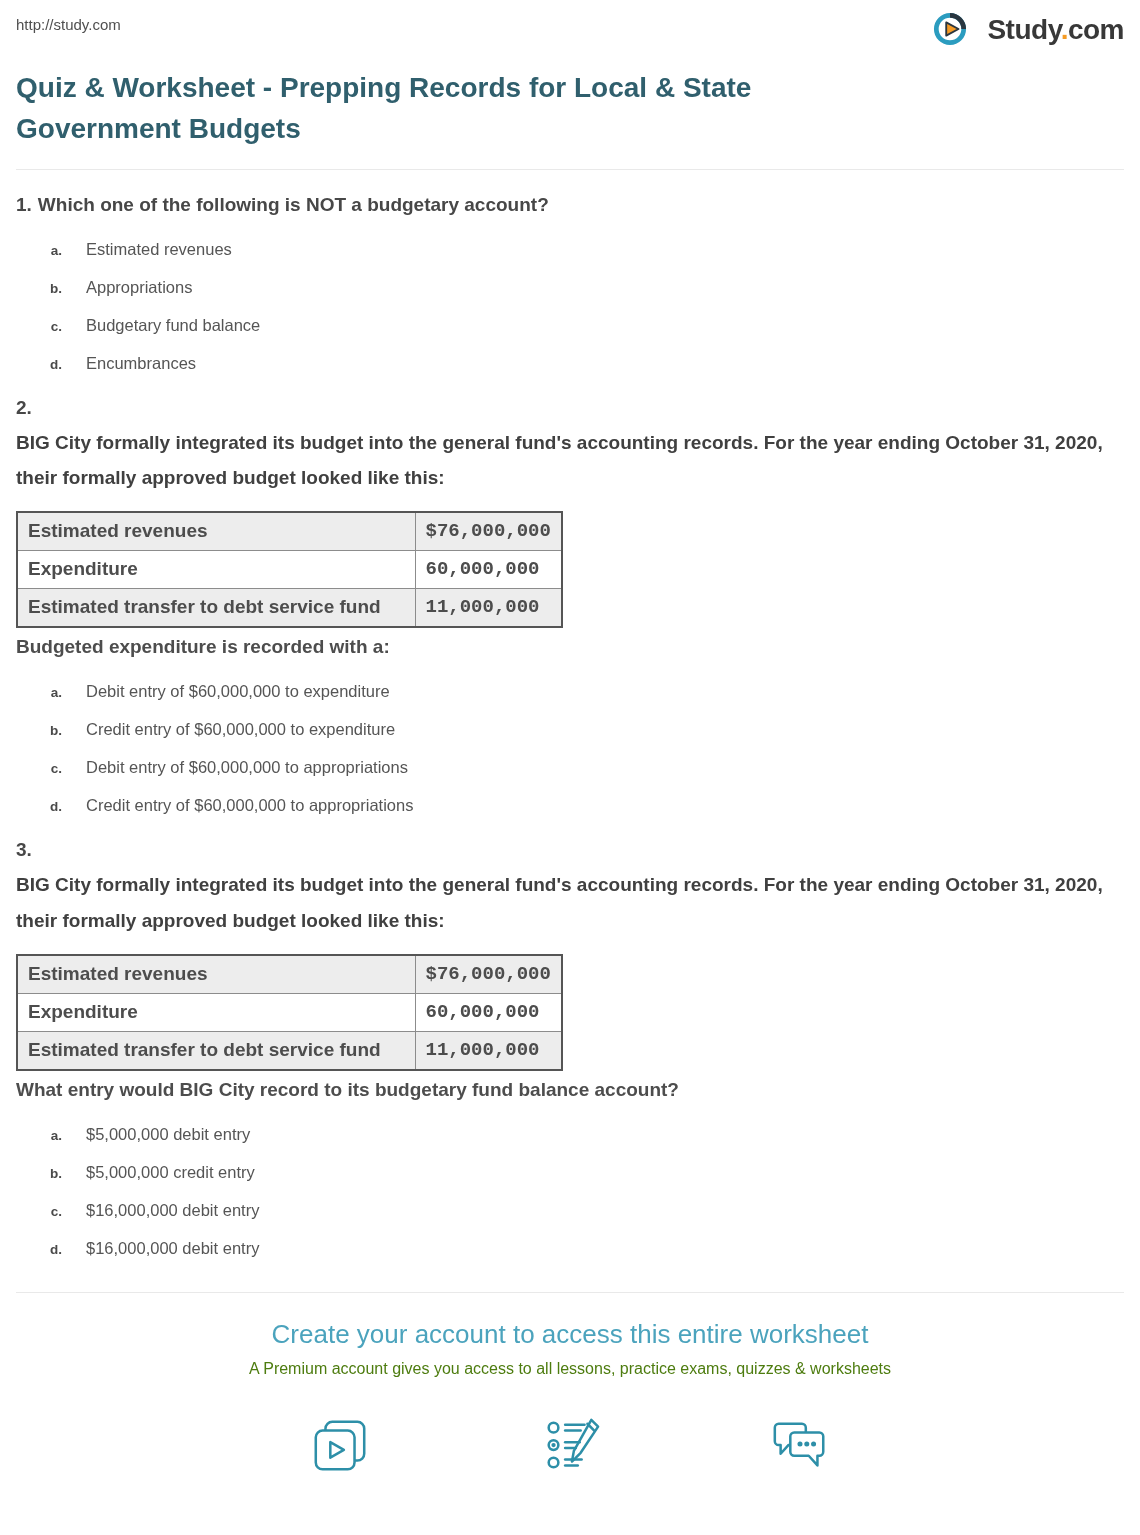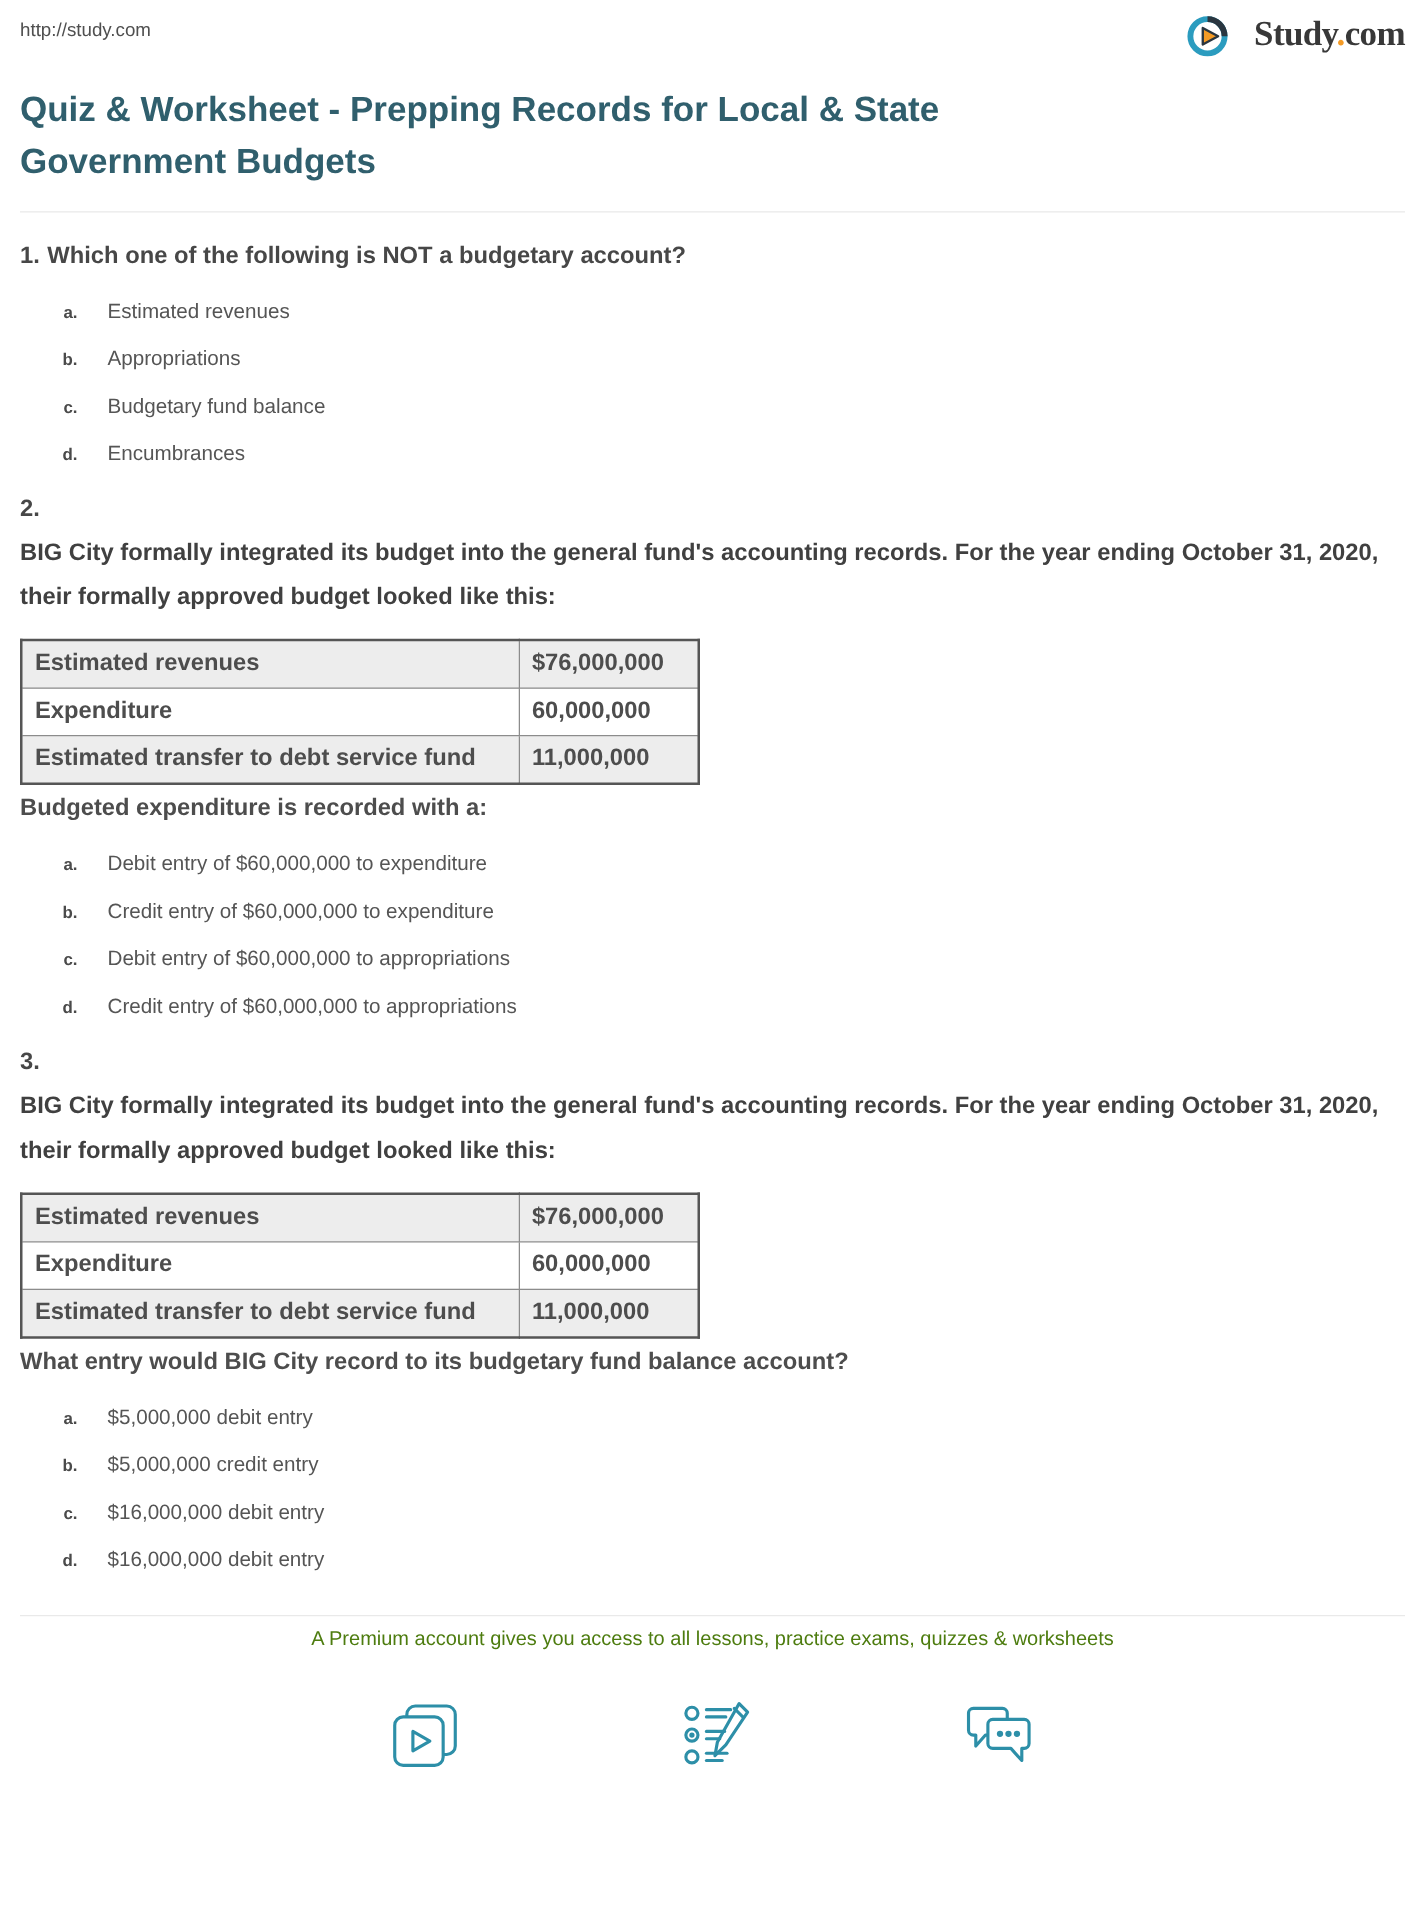--- a/index.html
+++ b/index.html
@@ -14,21 +14,21 @@
   .page { padding: 0 16px; }
 
   
   .topbar {
     display: flex;
     justify-content: space-between;
     align-items: flex-start;
     padding: 12px 0 0 0;
   }
   .topbar .url { font-size: 15px; color: #4f4f4f; padding-top: 4px; }
-  .logo { display: flex; align-items: flex-start; gap: 20px; cursor: pointer; font-family: Liberation Serif, serif; }
+  .logo { display: flex; align-items: flex-end; gap: 20px; cursor: pointer; }
   .logo svg { width: 34px; height: 34px; display: block; }
   .logo .wordmark { font-size: 28px; font-weight: bold; color: #383838; letter-spacing: -0.5px; }
   .logo .dot { color: #f59b25; }
 
   
   h1.title {
     margin-top: 22px;
     font-size: 28px;
     line-height: 1.45;
     font-weight: bold;
@@ -89,21 +89,21 @@
     border: 2px solid #555555;
   }
   table.budget td {
     border: 1px solid #8c8c8c;
     font-size: 19px;
     font-weight: bold;
     color: #4d4d4d;
     padding: 7px 10px 8px 10px;
   }
   table.budget td.label { width: 398px; }
-  table.budget td.value { width: 144px; }
+  table.budget td.value { width: 144px; font-family: Liberation Mono, monospace; }
   table.budget tr:nth-child(odd) td { background: #ededed; }
 
   
   .cta { margin-top: 34px; border-top: 1px solid #e9e9e9; text-align: center; }
   .cta-heading {
     margin-top: 26px;
     font-size: 26px;
     font-weight: normal;
     color: #4ba3bd;
     cursor: pointer;
@@ -241,20 +241,21 @@
         <span class="text">$16,000,000 debit entry</span>
       </div>
       <div class="option">
         <span class="letter">d.</span>
         <span class="text">$16,000,000 debit entry</span>
       </div>
     </div>
   </section>
 
   <section class="cta">
+    <h3 class="cta-heading">Create your account to access this entire worksheet</h3>
     <p class="cta-sub">A Premium account gives you access to all lessons, practice exams, quizzes &amp; worksheets</p>
 
     <div class="features">
 
       <div class="feature">
         <svg viewBox="0 0 64 64">
           <rect class="icon-stroke" x="17" y="6" width="40" height="40" rx="7"></rect>
           <rect class="icon-stroke icon-white" x="7" y="15" width="40" height="40" rx="7"></rect>
           <polygon class="icon-stroke" points="22,27 22,43 36,35"></polygon>
         </svg>

